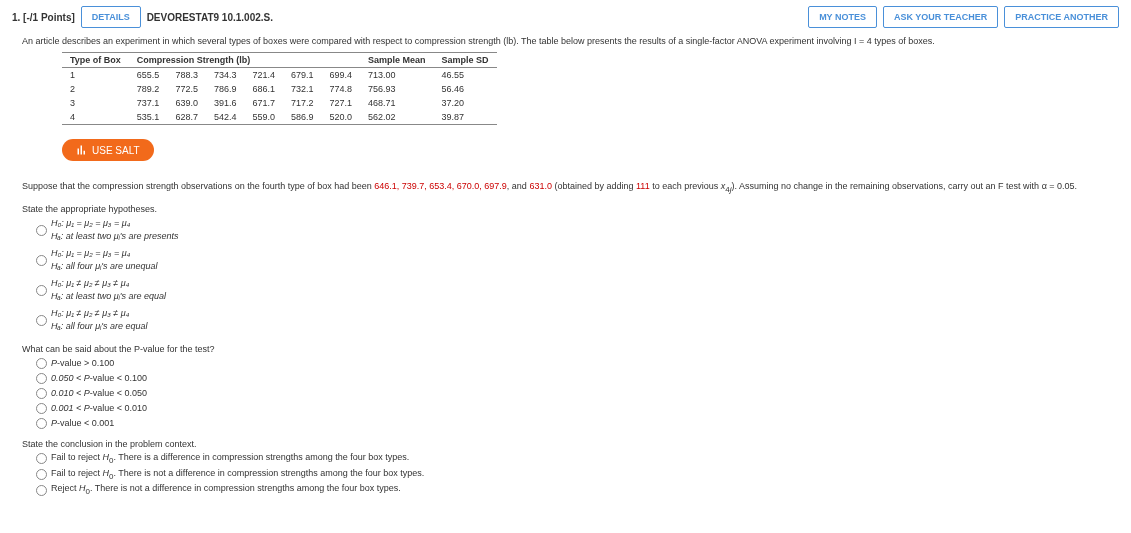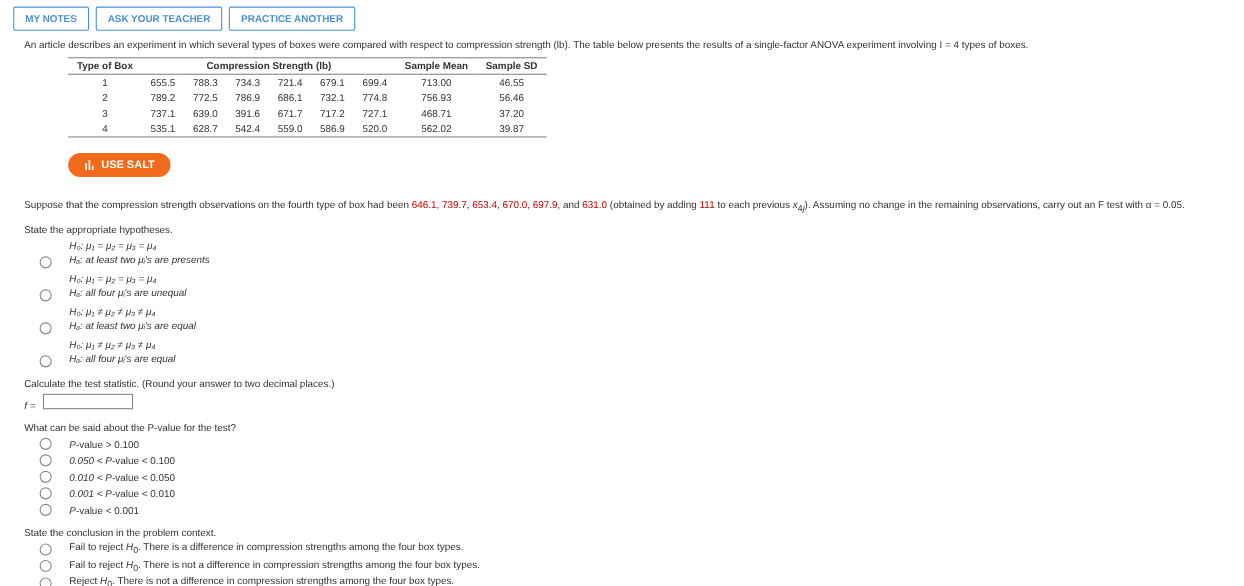--- a/index.html
+++ b/index.html
@@ -5,39 +5,44 @@
 body{margin:0;background:#fff;font-family:Arial,Helvetica,sans-serif;font-size:9px;color:#333;padding:6px 12px;width:1107px}
 .header{display:flex;justify-content:space-between;align-items:center;margin-bottom:8px}
 .header-left{display:flex;align-items:center;gap:6px}
 .points{font-weight:bold;font-size:10px}
 .btn{display:inline-block;padding:5px 10px;border:1px solid #4a90d9;color:#4a90d9;background:#fff;font-size:9px;font-weight:bold;cursor:pointer;border-radius:2px}
 .source{font-weight:bold;font-size:10px}
 .content{padding-left:10px}
 .desc{margin:6px 0}
 .table-wrap{margin-left:40px}
 table{border-collapse:collapse;font-size:9px}
-th,td{padding:2px 8px;text-align:center}
+th,td{padding:2px 8px;text-align:left}
 thead tr{border-top:1px solid #888;border-bottom:1px solid #888}
 tbody tr:last-child td{border-bottom:1px solid #888}
-.salt-btn{display:inline-flex;align-items:center;gap:4px;background:#f26a1b;color:#fff;border:none;border-radius:14px;padding:5px 14px;font-size:10px;font-weight:bold;margin:14px 0 14px 40px;cursor:pointer}
+.salt-btn{display:inline-flex;align-items:center;gap:4px;background:#f26a1b;color:#fff;border:none;border-radius:14px;padding:5px 14px;font-size:10px;font-weight:normal;margin:14px 0 14px 40px;cursor:pointer}
 .salt-ico{width:12px;height:12px;fill:currentColor}
 .red{color:#c00}
 .section{margin:10px 0}
-.opt{display:flex;align-items:flex-end;gap:16px;margin:3px 0 3px 14px;cursor:pointer}
+.opt{display:flex;align-items:center;gap:4px;margin:3px 0 3px 14px;cursor:pointer}
 .radio{width:9px;height:9px;border:1px solid #888;border-radius:50%;margin-top:1px;flex-shrink:0}
 .opt-body{line-height:1.5}
 .sub{font-style:italic}
 sub{font-size:8px}
 .finput{display:inline-block;border:1px solid #888;width:80px;height:12px;margin-left:4px}
 i{font-style:italic}
 </style>
 </head>
 <body>
 
 <div class="header">
+  <div class="header-left">
+    <span class="points">1. [-/1 Points]</span>
+    <span class="btn">DETAILS</span>
+    <span class="source">DEVORESTAT9 10.1.002.S.</span>
+  </div>
   <div class="header-left">
     <span class="btn">MY NOTES</span>
     <span class="btn">ASK YOUR TEACHER</span>
     <span class="btn">PRACTICE ANOTHER</span>
   </div>
 </div>
 
 <div class="content">
   <div class="desc">An article describes an experiment in which several types of boxes were compared with respect to compression strength (lb). The table below presents the results of a single-factor ANOVA experiment involving I = 4 types of boxes.</div>
 
@@ -126,27 +131,20 @@
           <span class="radio"></span>
           <span class="opt-body"><span class="sub">H₀: μ₁ ≠ μ₂ ≠ μ₃ ≠ μ₄</span><br><span class="sub">Hₐ: at least two μᵢ's are equal</span></span>
         </div>
         <div class="opt">
           <span class="radio"></span>
           <span class="opt-body"><span class="sub">H₀: μ₁ ≠ μ₂ ≠ μ₃ ≠ μ₄</span><br><span class="sub">Hₐ: all four μᵢ's are equal</span></span>
         </div>
       </div>
   </div>
 
-  <div class="section">
-    <div>Calculate the test statistic. (Round your answer to two decimal places.)</div>
-    <div style="margin-top:4px">
-      <i>f =</i>
-      <span class="finput"></span>
-    </div>
-  </div>
 
   <div class="section">
     <div>What can be said about the P-value for the test?</div>
     <div id="pval-opts">
         <div class="opt">
           <span class="radio"></span>
           <span><i>P</i>-value &gt; 0.100</span>
         </div>
         <div class="opt">
           <span class="radio"></span>

